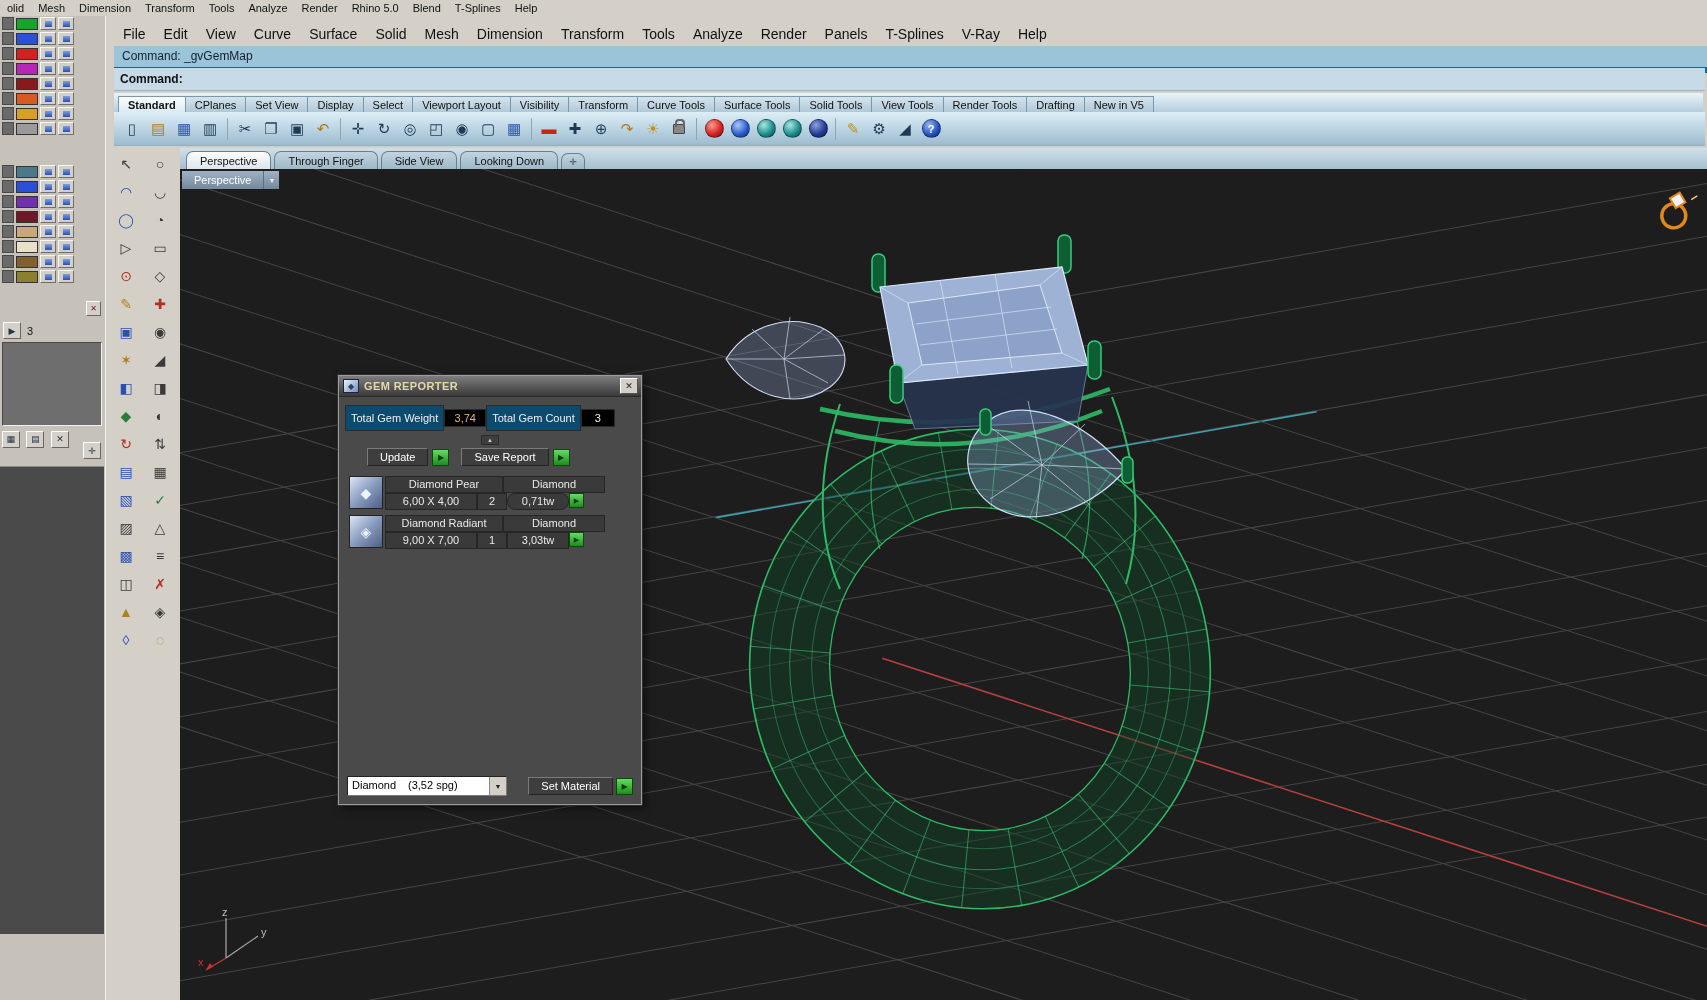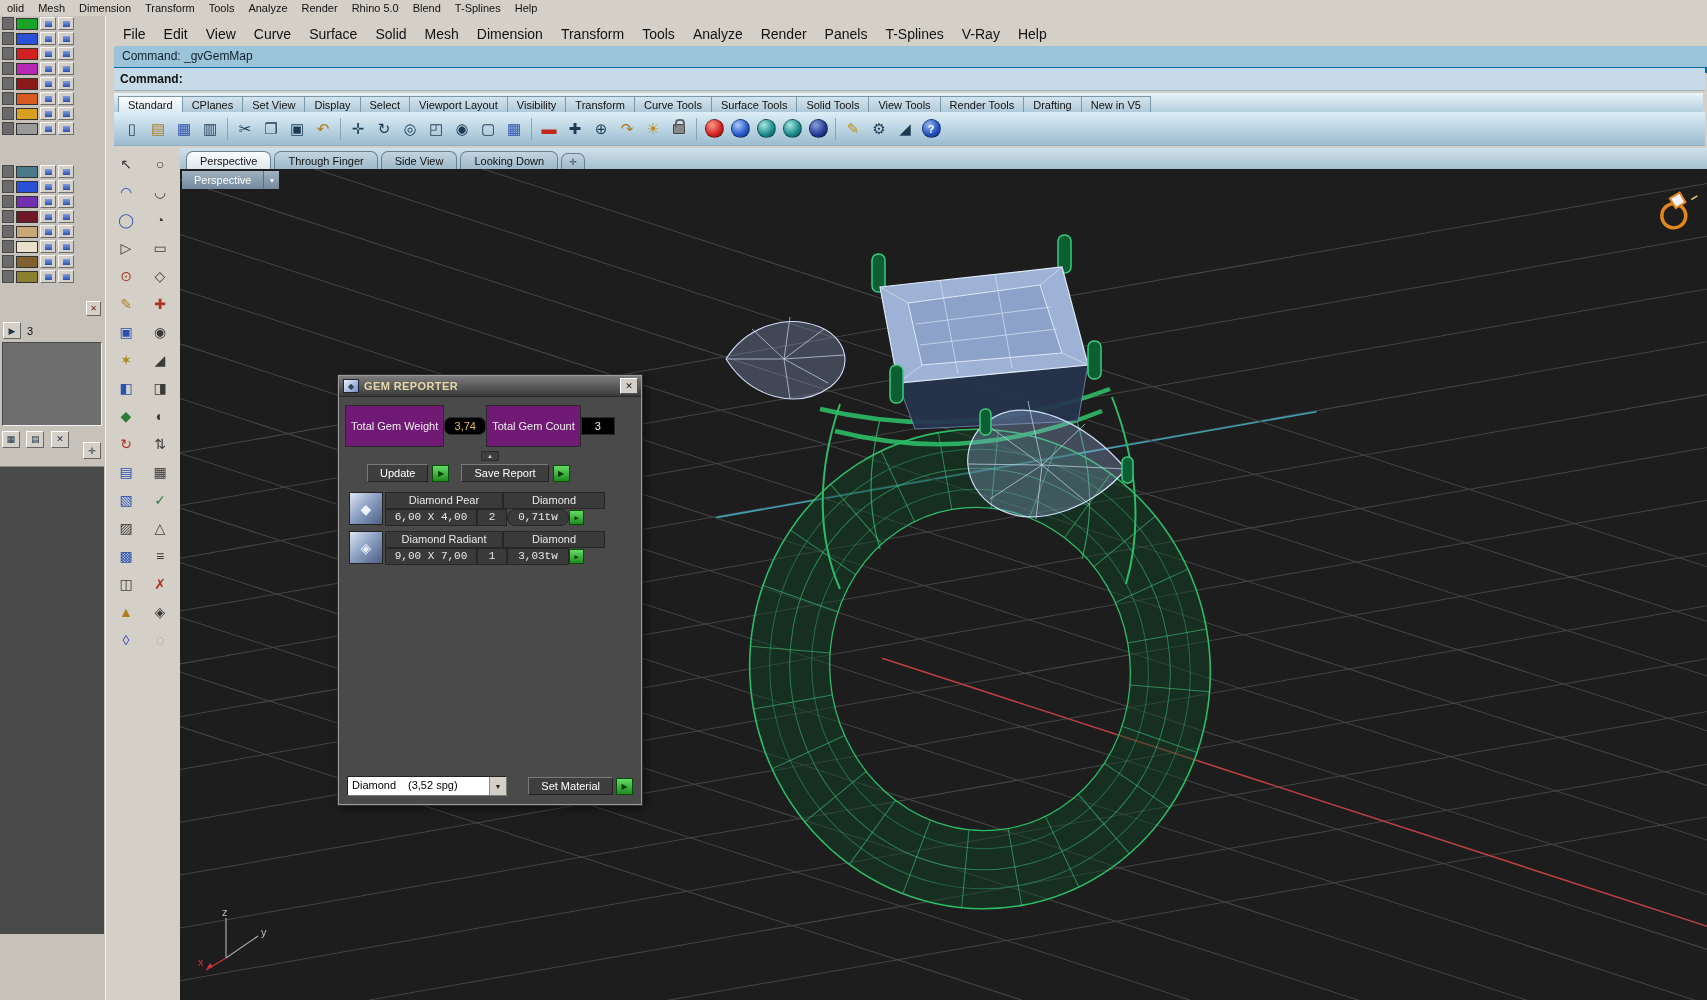--- a/index.html
+++ b/index.html
@@ -27,21 +27,21 @@
   #menu-bar{left:114px;top:24px;width:1593px;height:20px;display:flex;align-items:center;font-size:14px;}
   #menu-bar span{padding:2px 9px;}
   #cmd1{left:114px;top:46px;width:1585px;height:21px;background:#9cc4d8;font-size:12px;
         line-height:21px;padding-left:8px;color:#102030;border-bottom:6px solid #0369a1;}
   #cmd2{left:114px;top:68px;width:1585px;height:22px;background:#c6dbe7;font-size:12px;font-weight:bold;
         line-height:22px;padding-left:6px;border-bottom:1px solid #98b4c2;}
   #tab-row{left:114px;top:93px;width:1585px;height:19px;background:linear-gradient(#e9f4fa,#b4cedd);
            display:flex;align-items:flex-end;font-size:11px;padding-left:4px;}
   .ttab{padding:2px 9px 1px 9px;border:1px solid #7a98a8;border-bottom:none;margin-right:-1px;
         background:linear-gradient(#d4e4ee,#b0c9d8);white-space:nowrap;}
-  .ttab.active{background:linear-gradient(#fbfdfe,#dcebf3);font-weight:normal;}
+  .ttab.active{background:linear-gradient(#fbfdfe,#dcebf3);font-weight:bold;}
   #toolbar{left:114px;top:112px;width:1585px;height:33px;background:linear-gradient(#ddeef7,#9cbccf);
            display:flex;align-items:center;gap:2px;padding-left:6px;border-bottom:1px solid #8fb0c2;}
   .tbi{width:24px;height:24px;display:flex;align-items:center;justify-content:center;
        font-size:15px;color:#1d3b55;cursor:default;}
   .tsep{width:1px;height:22px;background:#87a6b8;margin:0 3px;}
   .tbi.gold{color:#b07818;} .tbi.red{color:#c02818;} .tbi.blue{color:#2a50b0;} .tbi.yellow{color:#c09018;}
   .ball{width:17px;height:17px;border-radius:50%;border:1px solid rgba(0,0,0,.35);}
   .ball-red{background:radial-gradient(circle at 35% 30%,#ff9a8a,#d02020 60%,#701010);}
   .ball-blue{background:radial-gradient(circle at 35% 30%,#aac8ff,#2858c8 60%,#102a70);}
   .ball-teal{background:radial-gradient(circle at 35% 30%,#a8e8e0,#188888 60%,#0a4848);}
@@ -75,38 +75,38 @@
   
   #gem-dialog{left:338px;top:375px;width:302px;height:428px;background:#4a4a4a;
               border:1px solid #9c9c9c;outline:1px solid #2e2e2e;box-shadow:3px 3px 8px rgba(0,0,0,.55);z-index:20;}
   #dlg-title{height:20px;background:linear-gradient(#7d7d7d,#3a3a3a);display:flex;align-items:center;
              padding:0 3px 0 4px;border-bottom:1px solid #2a2a2a;}
   #dlg-title .gemico{width:14px;height:12px;background:linear-gradient(135deg,#eaf2ff,#6f8fc8);
              border:1px solid #223;font-size:8px;color:#345;display:flex;align-items:center;justify-content:center;}
   #dlg-title .t{flex:1;margin-left:5px;font-size:11px;font-weight:bold;color:#e6d9a8;letter-spacing:.4px;}
   #dlg-close{width:16px;height:14px;background:#d4d0c8;border:1px solid;border-color:#fff #555 #555 #fff;
              font-size:9px;display:flex;align-items:center;justify-content:center;color:#222;}
-  .tlabel{background:#701a75;border:1px solid #2a2a2a;color:#efefef;font-size:11px;padding:14px 5px;white-space:nowrap;}
+  .tlabel{background:#0c4a6e;border:1px solid #2a2a2a;color:#efefef;font-size:11px;padding:6px 5px;white-space:nowrap;}
   .tval{background:#000;font-size:11px;padding:2px 4px;border:1px solid #2a2a2a;text-align:center;}
-  .tval.gold{color:#e8b85a;min-width:32px;border-radius:7px;} .tval.white{color:#f0f0f0;min-width:24px;}
+  .tval.gold{color:#e8b85a;min-width:32px;} .tval.white{color:#f0f0f0;min-width:24px;}
   #totals{display:flex;align-items:center;margin:8px 4px 0 6px;}
   #collapse{width:16px;height:8px;margin:4px auto 2px auto;background:#3e3e3e;border:1px solid #2a2a2a;
             color:#cfcfcf;font-size:6px;display:flex;align-items:center;justify-content:center;}
   #dlg-btns{display:flex;align-items:center;gap:4px;margin:3px 0 10px 28px;}
   .dbtn{background:#3e3e3e;border:1px solid;border-color:#7a7a7a #222 #222 #7a7a7a;color:#fff;
         font-size:11px;padding:2px 12px;white-space:nowrap;}
   .garr{width:15px;height:15px;background:linear-gradient(#64dc64,#1e8c1e);border:1px solid #0a4a0a;
         color:#053a05;font-size:8px;display:flex;align-items:center;justify-content:center;}
   .garr.sm{width:13px;height:13px;font-size:7px;}
   .grow{display:flex;margin:0 0 5px 10px;}
   .thumb{width:32px;height:31px;background:linear-gradient(135deg,#dde6f4,#8fa3c4 45%,#4d5f85);
          border:1px solid #222;color:#eef3ff;font-size:14px;display:flex;align-items:center;justify-content:center;margin-right:2px;}
   .gcell{background:#3a3a3a;border:1px solid #262626;color:#e8e8e8;font-size:11px;text-align:center;
          padding:1px 2px;height:13px;line-height:13px;overflow:hidden;white-space:nowrap;}
-  .gl1{display:flex;align-items:center;} .gl2{display:flex;align-items:center;font-family:Liberation Mono, monospace;}
+  .gl1{display:flex;align-items:center;} .gl2{display:flex;align-items:flex-start;}
   #dlg-bottom{position:absolute;left:8px;right:8px;bottom:8px;display:flex;align-items:center;justify-content:space-between;}
   #mat-dd{display:flex;width:158px;height:18px;border:1px solid;border-color:#222 #7a7a7a #7a7a7a #222;background:#fff;}
   #mat-dd .txt{flex:1;font-size:11px;color:#000;padding:2px 4px;display:flex;gap:12px;white-space:nowrap;overflow:hidden;}
   #mat-dd .ddb{width:16px;background:#d4d0c8;border-left:1px solid #888;color:#222;font-size:7px;
                display:flex;align-items:center;justify-content:center;}
   #setmat{display:flex;align-items:center;gap:3px;}
 </style>
 </head>
 <body>
 

